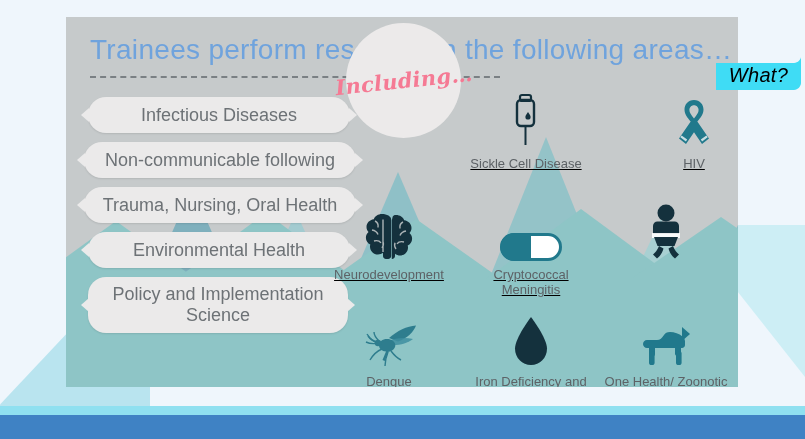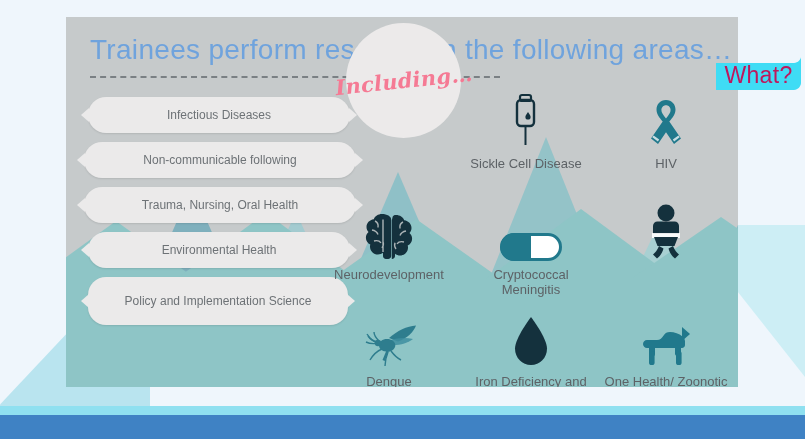--- a/index.html
+++ b/index.html
@@ -75,21 +75,21 @@
   .bubble{
     position:relative;
     margin:0 0 9px 0;
     width:262px;
     min-height:36px;
     background:#ebeaea;
     border-radius:18px;
     display:flex;align-items:center;justify-content:center;
     text-align:center;
     color:#6d7276;
-    font-size:12px;
+    font-size:18px;
     padding:7px 14px;
     box-sizing:border-box;
     box-shadow:0 1px 2px rgba(0,0,0,.10);
   }
   .bubble:before,.bubble:after{
     content:"";position:absolute;top:50%;transform:translateY(-50%);
     width:0;height:0;border-style:solid;border-color:transparent;
   }
   .bubble:before{left:-7px;border-width:7px 8px 7px 0;border-right-color:#ebeaea;}
   .bubble:after{right:-7px;border-width:7px 0 7px 8px;border-left-color:#ebeaea;}
@@ -104,45 +104,46 @@
   #including-text{
     color:#f57a94;
     font-family:"DejaVu Serif", serif;
     font-style:italic;
     font-size:21px;
     font-weight:700;
     transform:rotate(-6deg);
     letter-spacing:.3px;
   }
   
-  .icon-cell{position:absolute;text-align:center;width:130px;}
+  .icon-cell{position:absolute;text-align:center;width:130px;text-decoration:underline;}
   .icon-art{height:62px;display:flex;align-items:flex-end;justify-content:center;}
   .icon-cap{
     margin-top:5px;font-size:13px;line-height:15px;color:#5d6266;
   }
   
   .c-sickle {left:395px;top:72px;}
-  .c-hiv    {left:535px;top:72px;}
+  .c-hiv    {left:563px;top:72px;}
   .c-neuro  {left:258px;top:183px;}
   .c-crypto {left:400px;top:183px;}
   .c-neonat {left:535px;top:183px;}
   .c-dengue {left:258px;top:290px;}
   .c-iron   {left:400px;top:290px;}
   .c-onehlt {left:535px;top:290px;}
   
   #what{
     position:absolute;left:716px;top:57px;
     width:85px;height:38px;
   }
   #what svg{position:absolute;inset:0;}
   #what-label{
     position:absolute;inset:0;
     display:flex;align-items:center;justify-content:center;
-    font-size:23px;color:#be185d;letter-spacing:.3px;
+    font-size:20px;color:#000000;letter-spacing:.3px;
     padding-bottom:2px;
+    font-style:italic;
   }
   
   #cyan-strip{position:absolute;left:0;right:0;bottom:24px;height:9px;background:#8fe0f0;}
   #blue-bar{position:absolute;left:0;right:0;bottom:0;height:24px;background:#3f82c4;}
 </style>
 </head>
 <body>
 
 <div id="slide">
 

